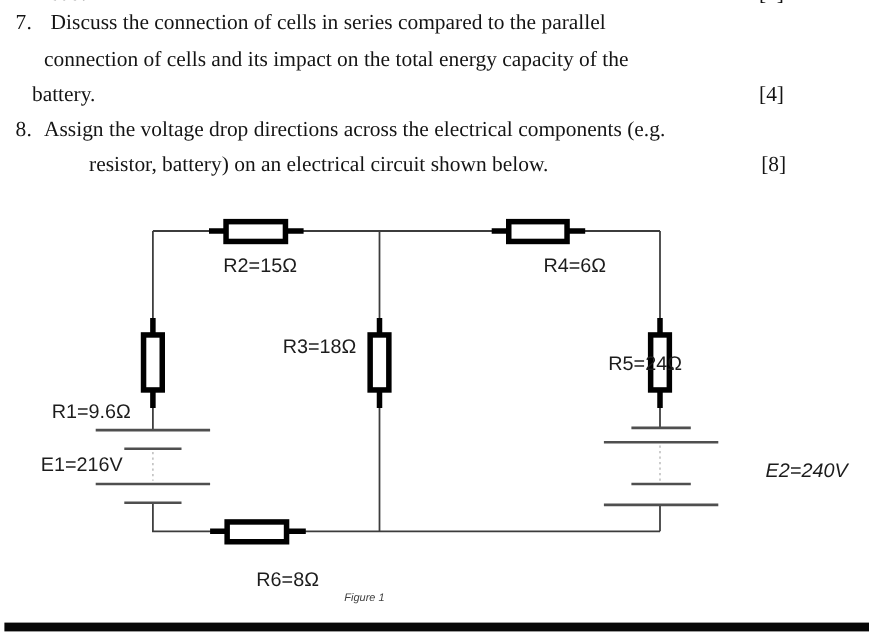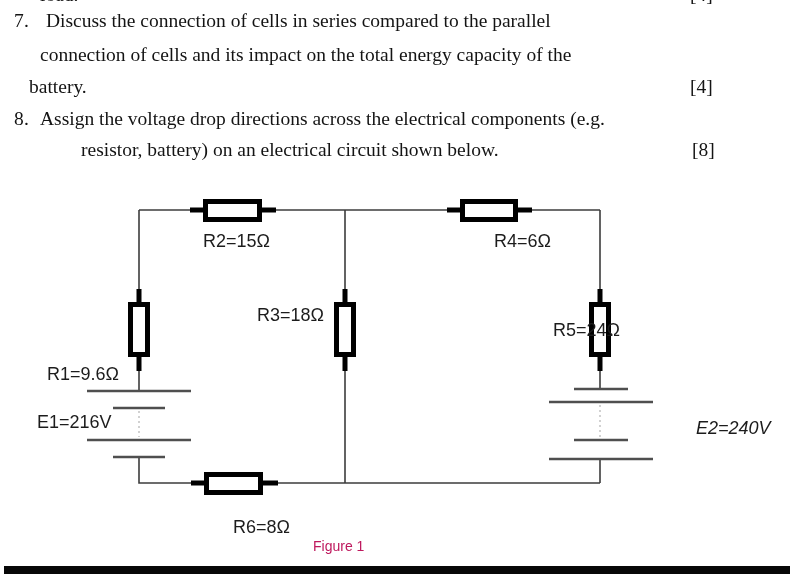--- a/index.html
+++ b/index.html
@@ -23,23 +23,24 @@
     position:absolute;
     font-family:"Liberation Sans", sans-serif;
     font-size:18px;
     line-height:14px;
     color:#1c1c1c;
     white-space:nowrap;
   }
   .caption{
     position:absolute;
     font-family:"Liberation Sans", sans-serif;
-    font-size:14px;
-    color:#be185d;
+    font-size:10px;
+    color:#404040;
     white-space:nowrap;
+    font-style:italic;
   }
   .circuit-svg{position:absolute;left:0;top:0;}
   .bottom-rule{
     position:absolute;
     left:4px;top:566px;
     width:786px;height:8px;
     background:#070707;
   }
 </style>
 </head>

